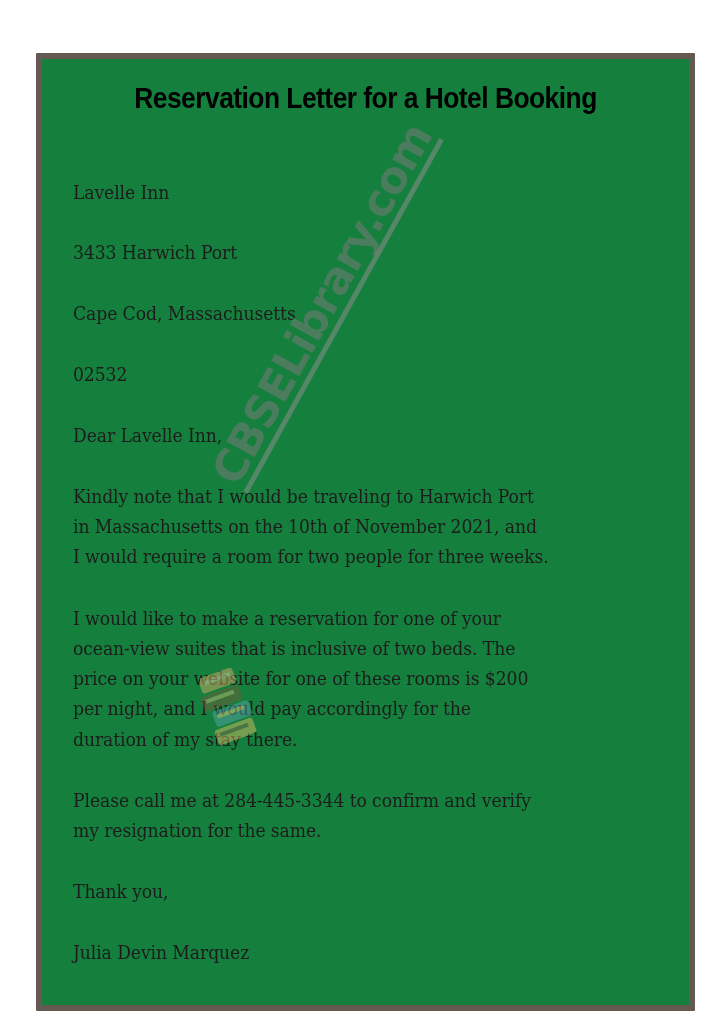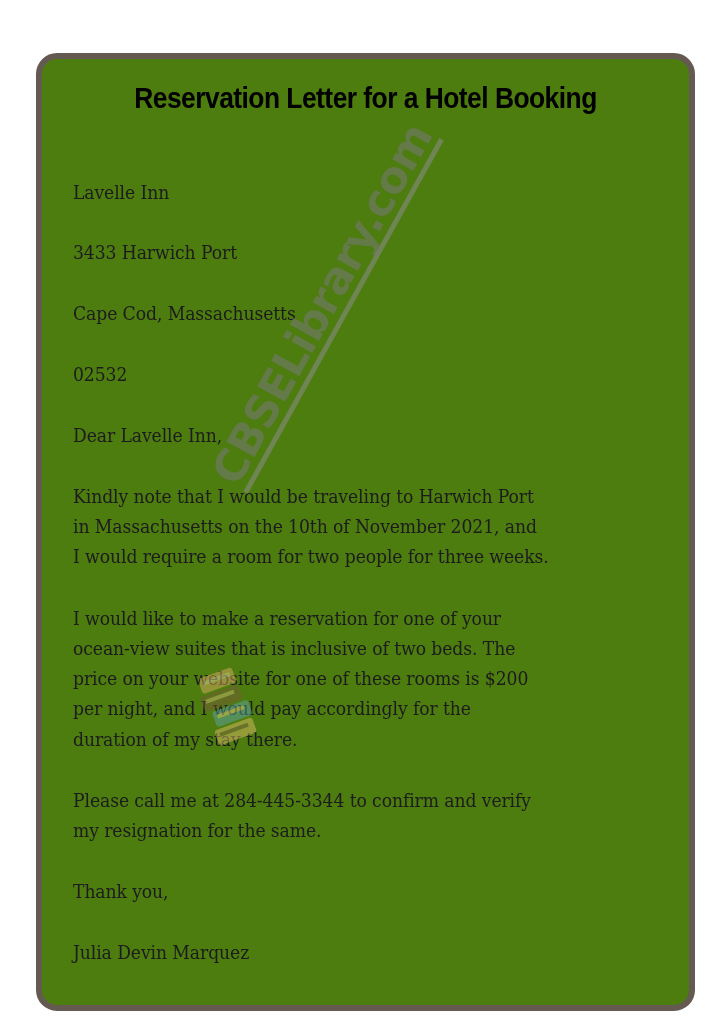--- a/index.html
+++ b/index.html
@@ -13,22 +13,22 @@
       position: relative;
       overflow: hidden;
     }
     .frame {
       position: absolute;
       left: 36px;
       top: 53px;
       width: 647px;
       height: 946px;
       border: 6px solid #645a52;
-      border-radius: 21px;
-      background: #4d7c0f;
+      border-radius: 1px;
+      background: #15803d;
     }
     .title {
       position: absolute;
       left: 0;
       right: 0;
       top: 22px;
       text-align: center;
       font-family: "Liberation Sans", sans-serif;
       font-size: 30px;
       font-weight: bold;

